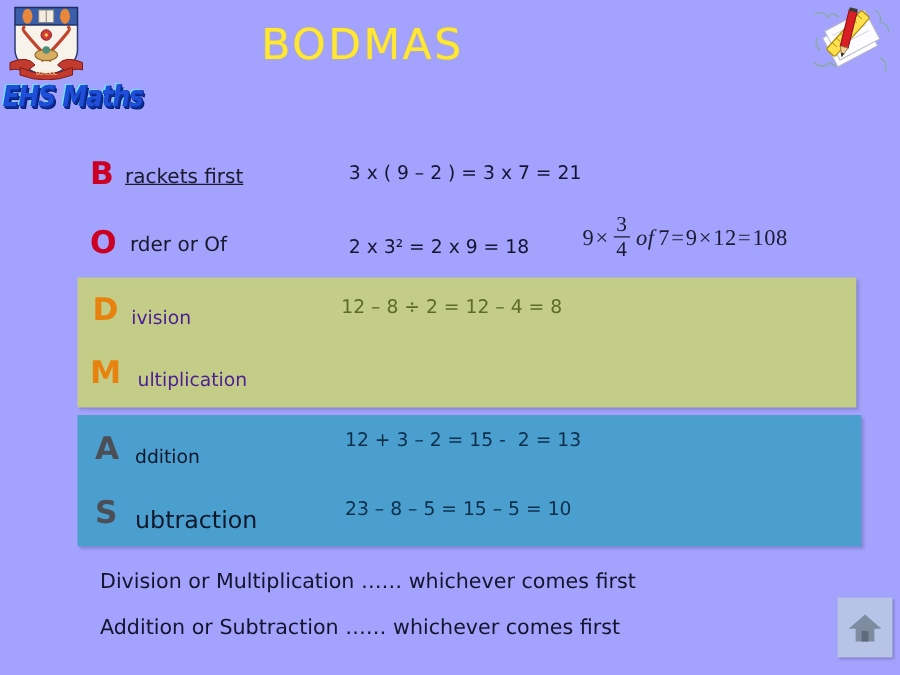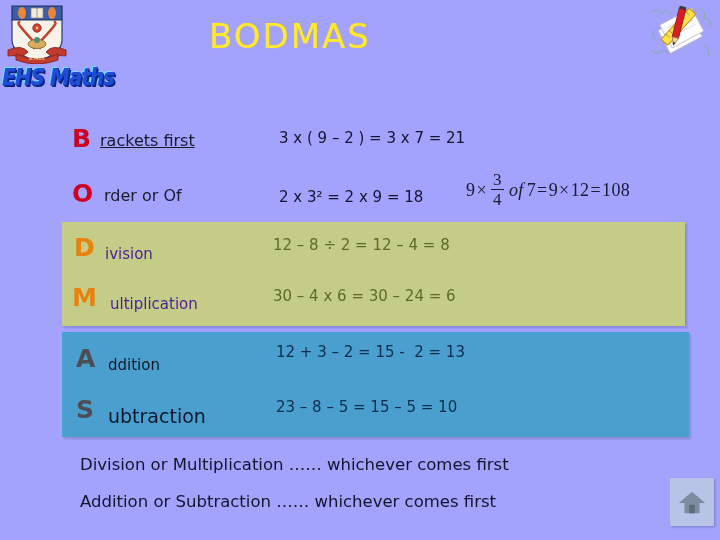--- a/index.html
+++ b/index.html
@@ -333,21 +333,20 @@
 
   <div class="row" id="row-d">
     <span class="letter">D</span>
     <span class="word">ivision</span>
     <span class="eq">12 – 8 ÷ 2 = 12 – 4 = 8</span>
   </div>
 
   <div class="row" id="row-m">
     <span class="letter">M</span>
     <span class="word">ultiplication</span>
-    <span class="eq">30 – 4 x 6 = 30 – 24 = 6</span>
   </div>
 
   <div class="row" id="row-a">
     <span class="letter">A</span>
     <span class="word">ddition</span>
     <span class="eq">12 + 3 – 2 = 15 -  2 = 13</span>
   </div>
 
   <div class="row" id="row-s">
     <span class="letter">S</span>

